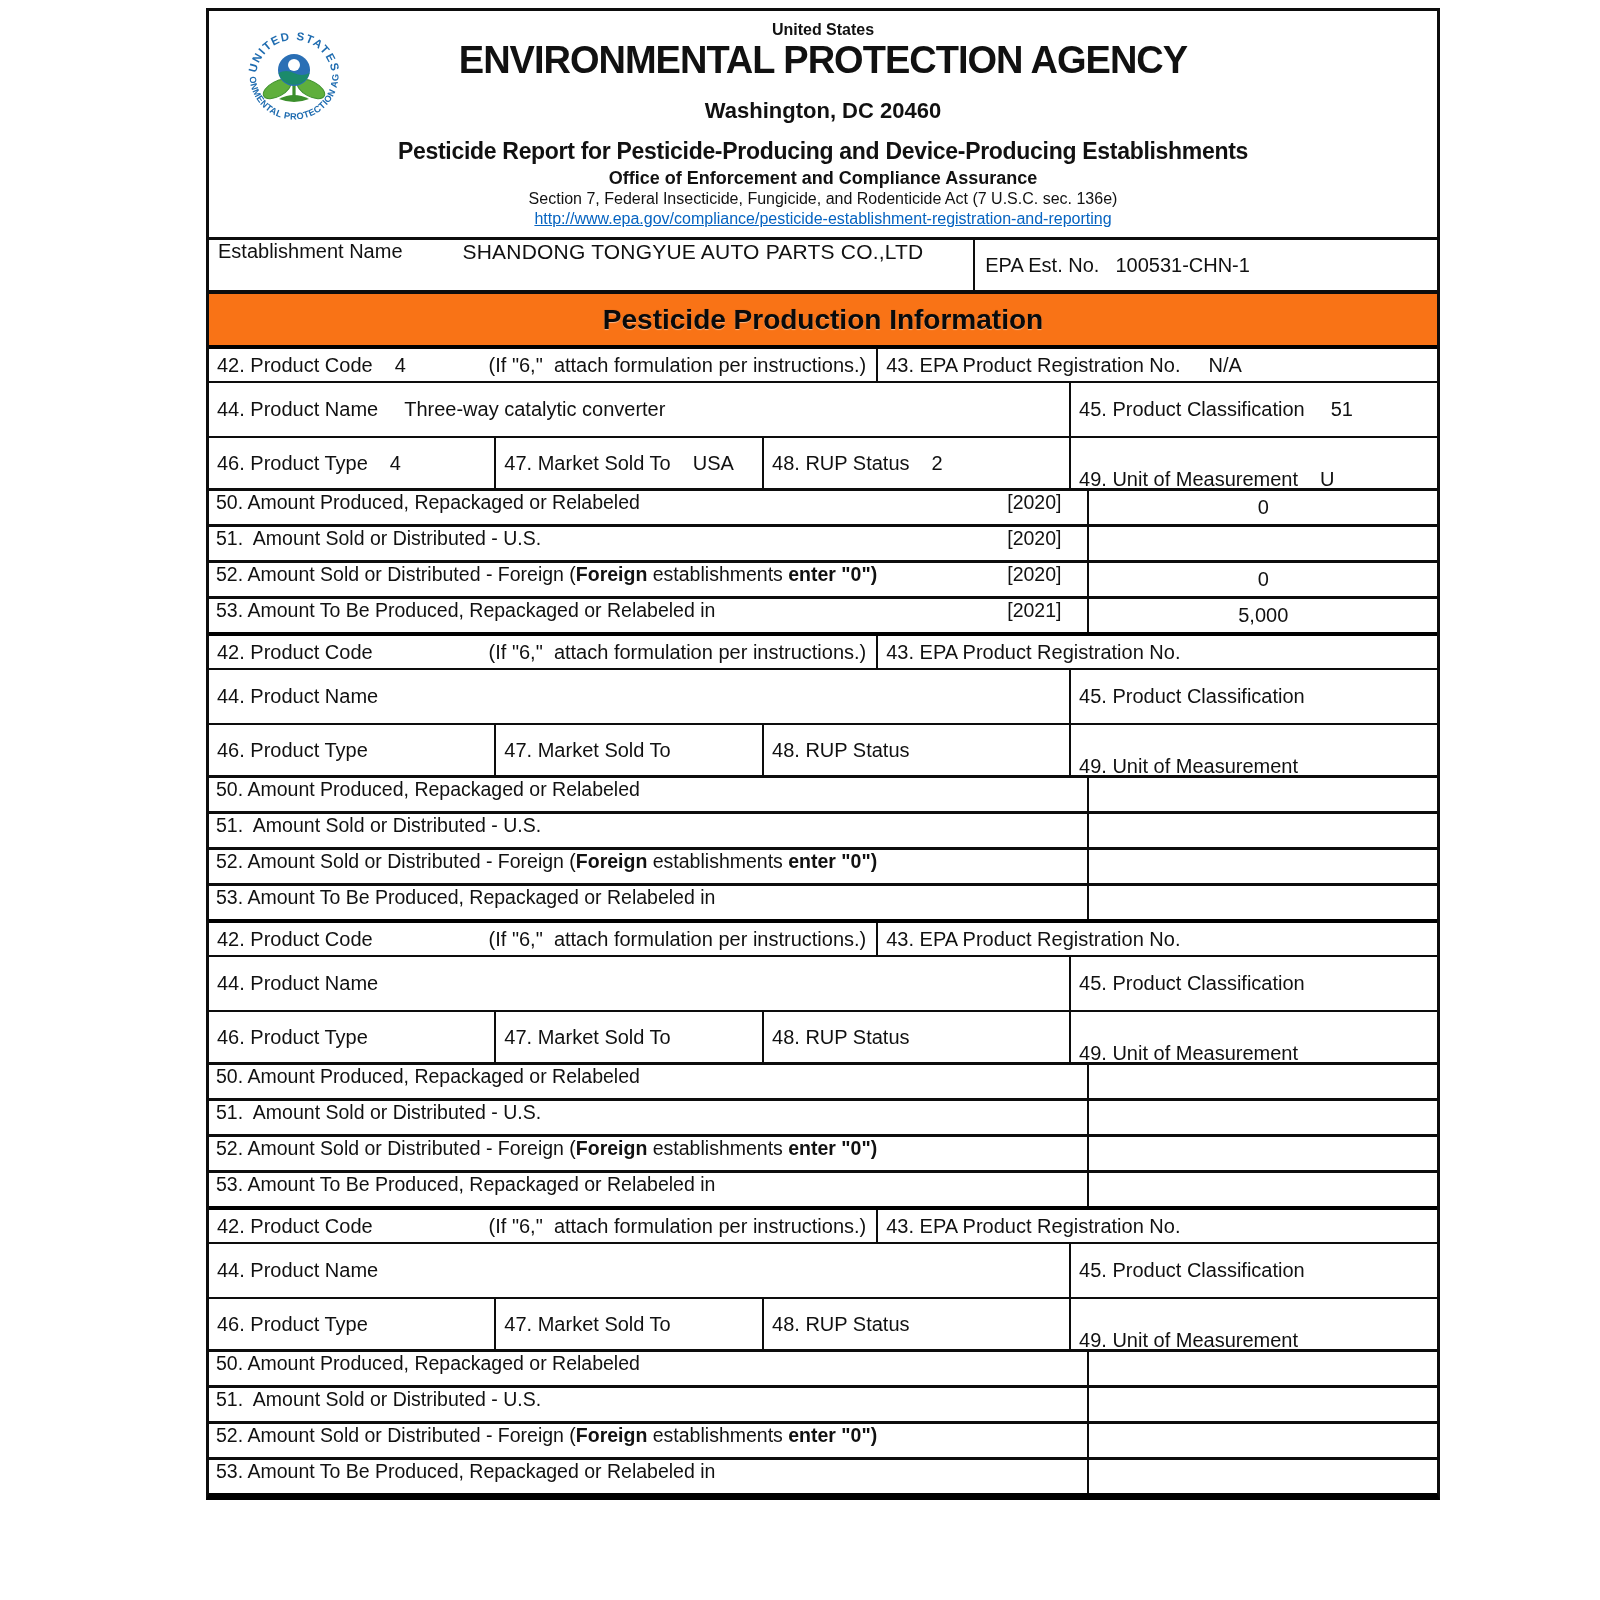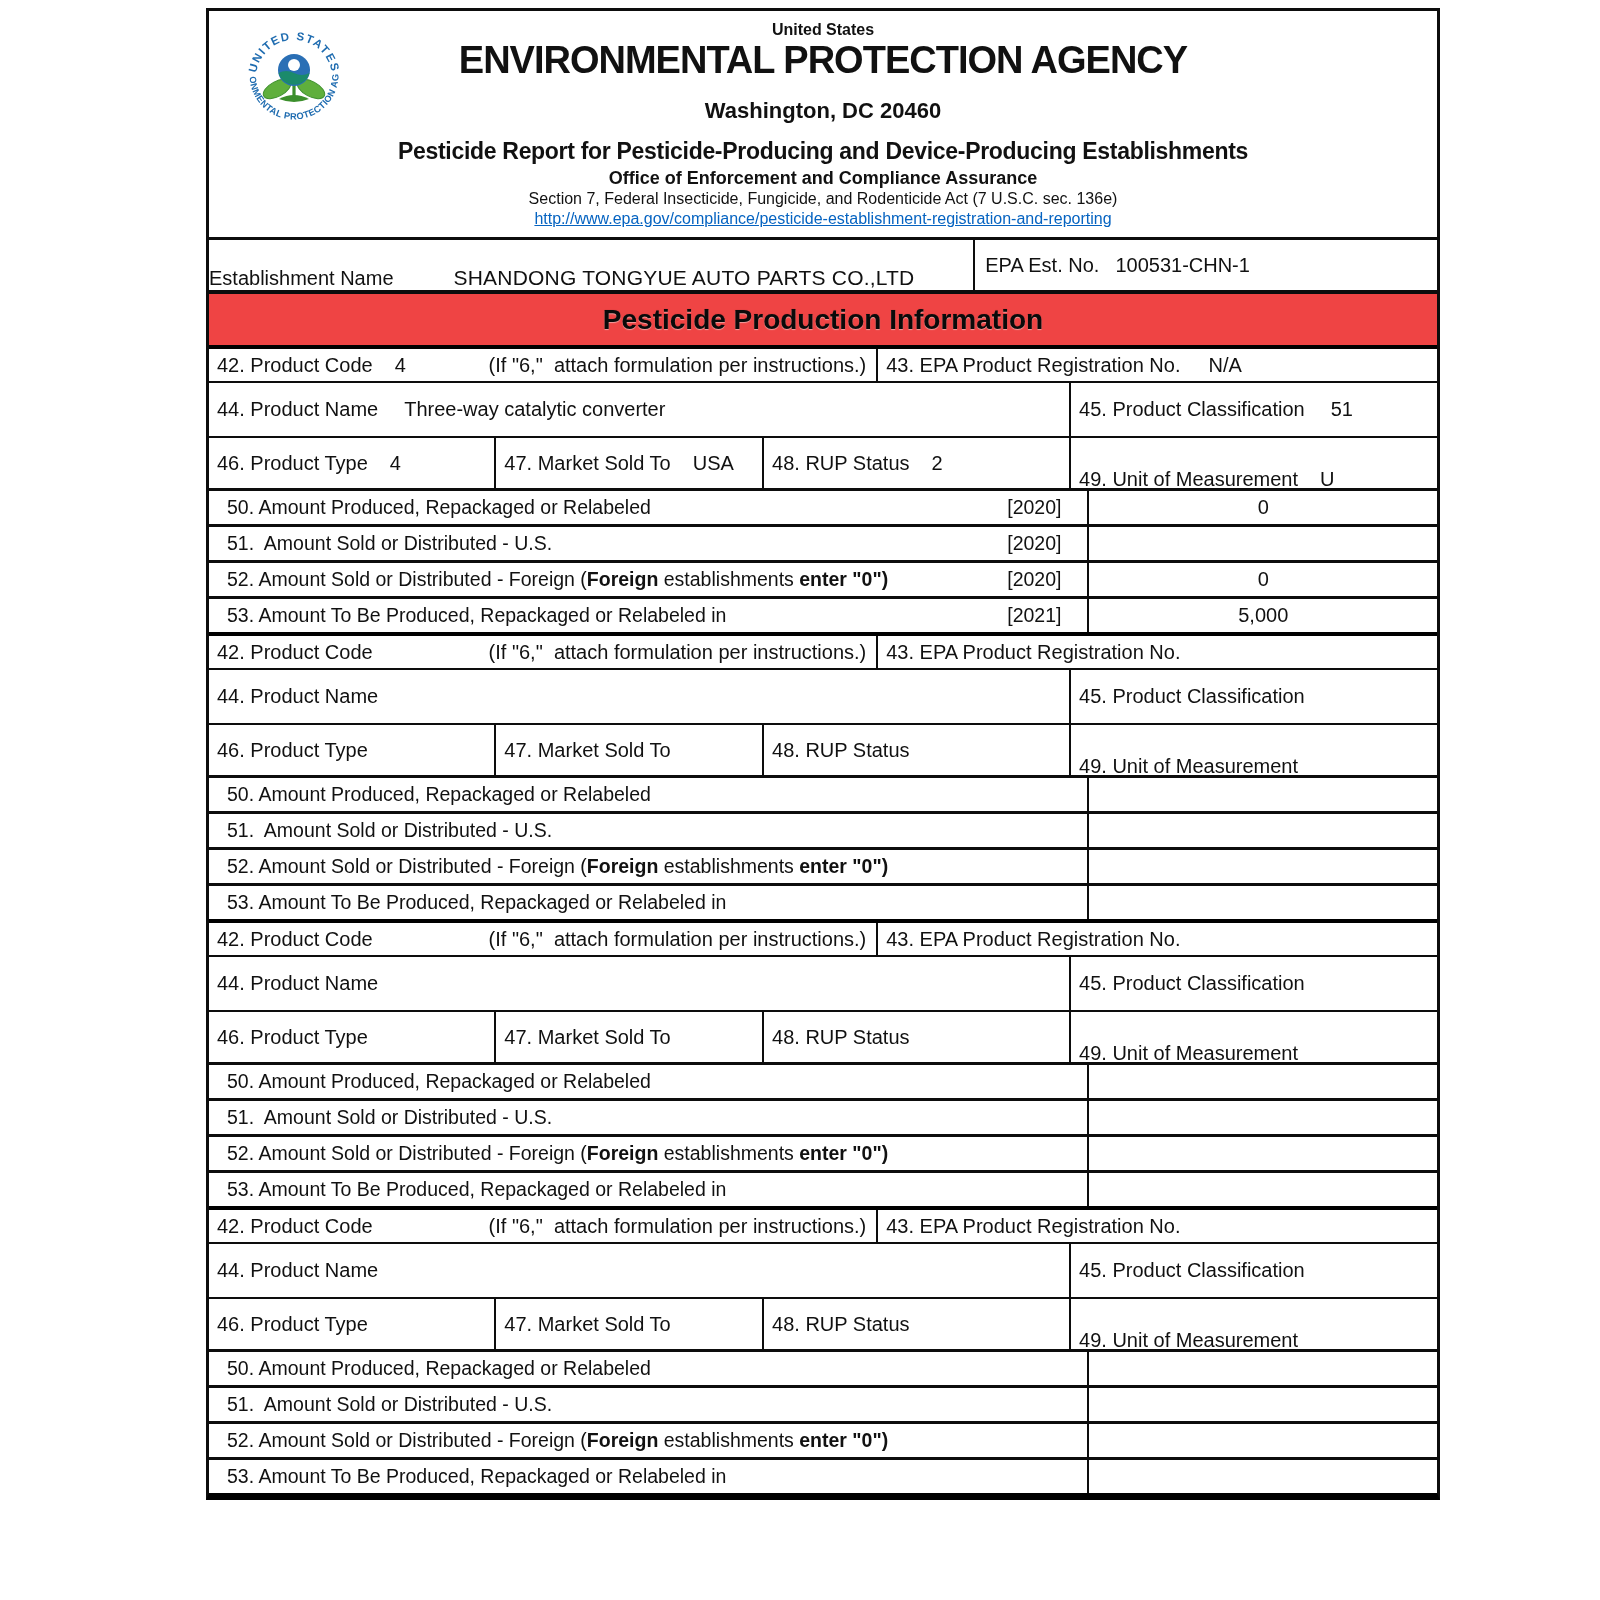--- a/index.html
+++ b/index.html
@@ -26,28 +26,28 @@
   .h-agency { font-size: 38px; font-weight: bold; letter-spacing: -1px; }
   .h-addr { margin-top: 16px; font-size: 22px; font-weight: bold; }
   .h-report { margin-top: 14px; font-size: 23px; font-weight: bold; letter-spacing: -0.3px; }
   .h-office { margin-top: 3px; font-size: 18px; font-weight: bold; }
   .h-section { margin-top: 1px; font-size: 16px; }
   .h-url { margin-top: 2px; font-size: 16px; }
   .h-url a { color: #0563C1; text-decoration: underline; cursor: pointer; }
 
   
   .est-row { display: flex; border-top: 3px solid #0d0d0d; height: 53px; font-size: 20px; }
-  .est-left { width: 62.4%; border-right: 2px solid #0d0d0d; display: flex; align-items: flex-end; }
+  .est-left { width: 62.4%; border-right: 2px solid #0d0d0d; display: flex; align-items: flex-start; padding-left: 9px; }
   .est-left .val { margin-left: 60px; font-size: 21px; letter-spacing: 0.2px; }
   .est-right { flex: 1; display: flex; align-items: center; padding-left: 10px; }
   .est-right .val { margin-left: 16px; }
 
   
   .banner {
-    border-top: 4px solid #0d0d0d; height: 55px; background: #ef4444;
+    border-top: 4px solid #0d0d0d; height: 55px; background: #f97316;
     display: flex; align-items: center; justify-content: center;
     font-size: 28px; font-weight: bold; color: #0a0a0a;
     text-shadow: 0 1px 1px rgba(255,255,255,.5), 0 0 1px rgba(0,0,0,.35);
   }
 
   
   .row { display: flex; font-size: 20px; }
   .cell { display: flex; align-items: center; padding-left: 8px; overflow: hidden; }
   .lbl { white-space: pre; }
   .val { white-space: pre; }
@@ -65,21 +65,21 @@
   .c44 .val, .c45 .val { margin-left: 26px; }
 
   .r46 { height: 52px; border-top: 2px solid #0d0d0d; }
   .c46 { width: 23.4%; border-right: 2px solid #0d0d0d; }
   .c47 { width: 21.8%; border-right: 2px solid #0d0d0d; }
   .c48 { width: 25.0%; border-right: 2px solid #0d0d0d; }
   .c49 { flex: 1; margin-top: 33px; }
   .c46 .val, .c47 .val, .c48 .val, .c49 .val { margin-left: 22px; }
 
   .amt { height: 36px; border-top: 3px solid #0d0d0d; font-size: 19.5px; }
-  .amt-label { width: 71.7%; border-right: 2px solid #0d0d0d; display: flex; align-items: center; padding-left: 18px; }
+  .amt-label { width: 71.7%; border-right: 2px solid #0d0d0d; display: flex; padding-left: 7px; }
   .amt-year { margin-left: auto; padding-right: 26px; white-space: pre; }
   .amt-value { flex: 1; display: flex; align-items: center; justify-content: center; font-size: 20px; }
   .b { font-weight: bold; }
 </style>
 </head>
 <body>
 
 <div class="page">
 
   <div class="form-header">

